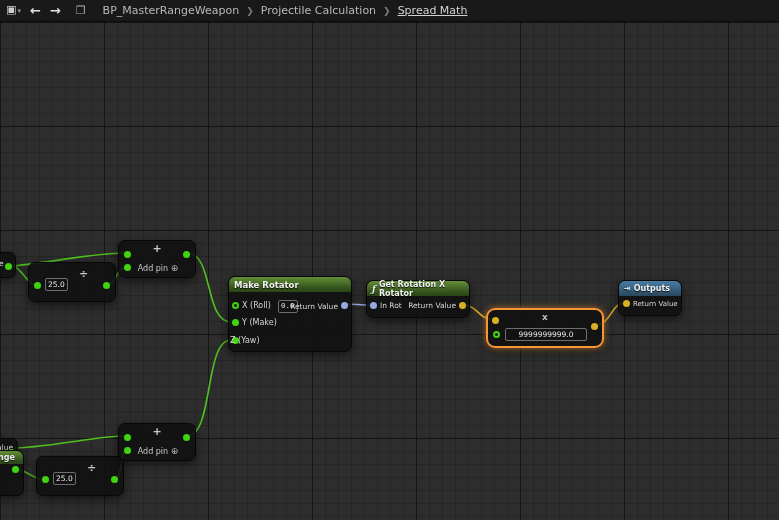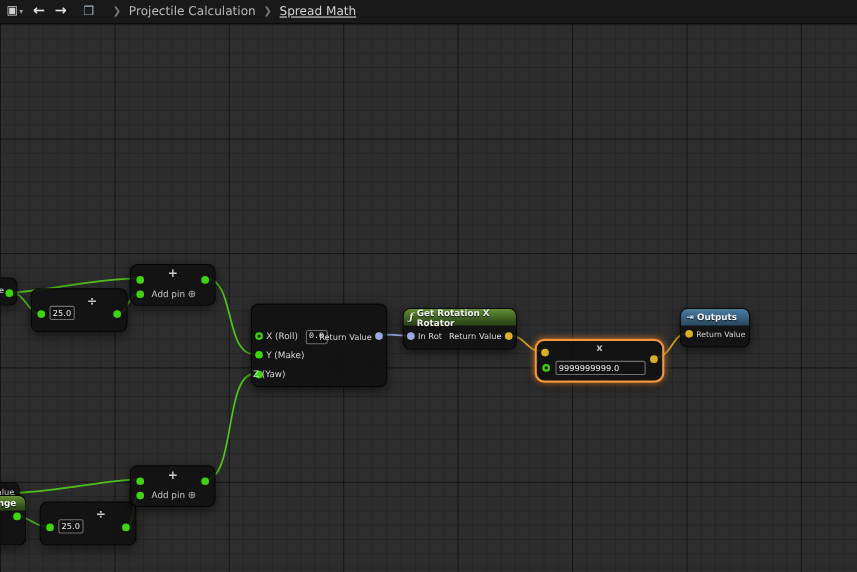--- a/index.html
+++ b/index.html
@@ -67,20 +67,21 @@
 <div class="screen">
 
   <div class="toolbar">
     <span class="tb-ico">
       <span>▣</span><span class="tb-caret">▾</span>
     </span>
     <span class="tb-arrow">←</span>
     <span class="tb-arrow">→</span>
     <span class="tb-graph">❐</span>
     <span class="crumbs">
+      <span class="crumb">BP_MasterRangeWeapon</span>
       <span class="crumb-sep">❯</span>
       <span class="crumb">Projectile Calculation</span>
       <span class="crumb-sep">❯</span>
       <span class="crumb last">Spread Math</span>
     </span>
   </div>
 
   <div class="canvas">
 
     <svg class="wires" viewBox="0 0 779 498" fill="none">
@@ -114,20 +115,23 @@
       <span class="pin green" style="left:5px;top:10px;"></span>
       <span class="pin green" style="left:5px;top:23px;"></span>
       <span class="pin green" style="right:5px;top:10px;"></span>
       <div class="addpin">
         <span>Add pin</span>
         <span class="circ">⊕</span>
       </div>
     </div>
 
     <div class="node" style="left:228px;top:254px;width:124px;height:76px;">
+      <div class="nheader green">
+        <span>Make Rotator</span>
+      </div>
       <span class="pin hollow" style="left:3px;top:25px;"></span>
       <span class="plabel" style="left:13px;top:24px;">X (Roll)</span>
       <span class="valbox" style="left:49px;top:23px;font-family:Liberation Mono, monospace;">0.0</span>
       <span class="plabel sm" style="right:13px;top:25px;">Return Value</span>
       <span class="pin rot" style="right:3px;top:25px;"></span>
       <span class="pin green" style="left:3px;top:42px;"></span>
       <span class="plabel" style="left:13px;top:41px;">Y (Make)</span>
       <span class="pin green" style="left:3px;top:60px;"></span>
       <span class="plabel" style="left:1px;top:59px;">Z (Yaw)</span>
     </div>
@@ -140,21 +144,21 @@
       <span class="pin rot" style="left:3px;top:21px;"></span>
       <span class="plabel sm" style="left:13px;top:20px;">In Rot</span>
       <span class="plabel sm" style="right:13px;top:20px;">Return Value</span>
       <span class="pin gold" style="right:3px;top:21px;"></span>
     </div>
 
     <div class="node selected" style="left:486px;top:286px;width:118px;height:40px;border-radius:9px;">
       <span class="wm center" style="top:2px;font-size:9px;color:#bdbdbd;">x</span>
       <span class="pin gold" style="left:4px;top:7px;"></span>
       <span class="pin hollow" style="left:5px;top:21px;"></span>
-      <span class="valbox" style="left:17px;top:18px;width:76px;text-align:left;">9999999999.0</span>
+      <span class="valbox" style="left:17px;top:18px;width:76px;text-align:center;">9999999999.0</span>
       <span class="pin gold" style="right:4px;top:13px;"></span>
     </div>
 
     <div class="node" style="left:618px;top:258px;width:64px;height:36px;">
       <div class="nheader blue" style="font-size:8px;">
         <span class="hdrico">⇥</span>
         <span>Outputs</span>
       </div>
       <span class="pin gold" style="left:4px;top:19px;"></span>
       <span class="plabel sm" style="left:14px;top:18px;font-size:7px;">Return Value</span>

